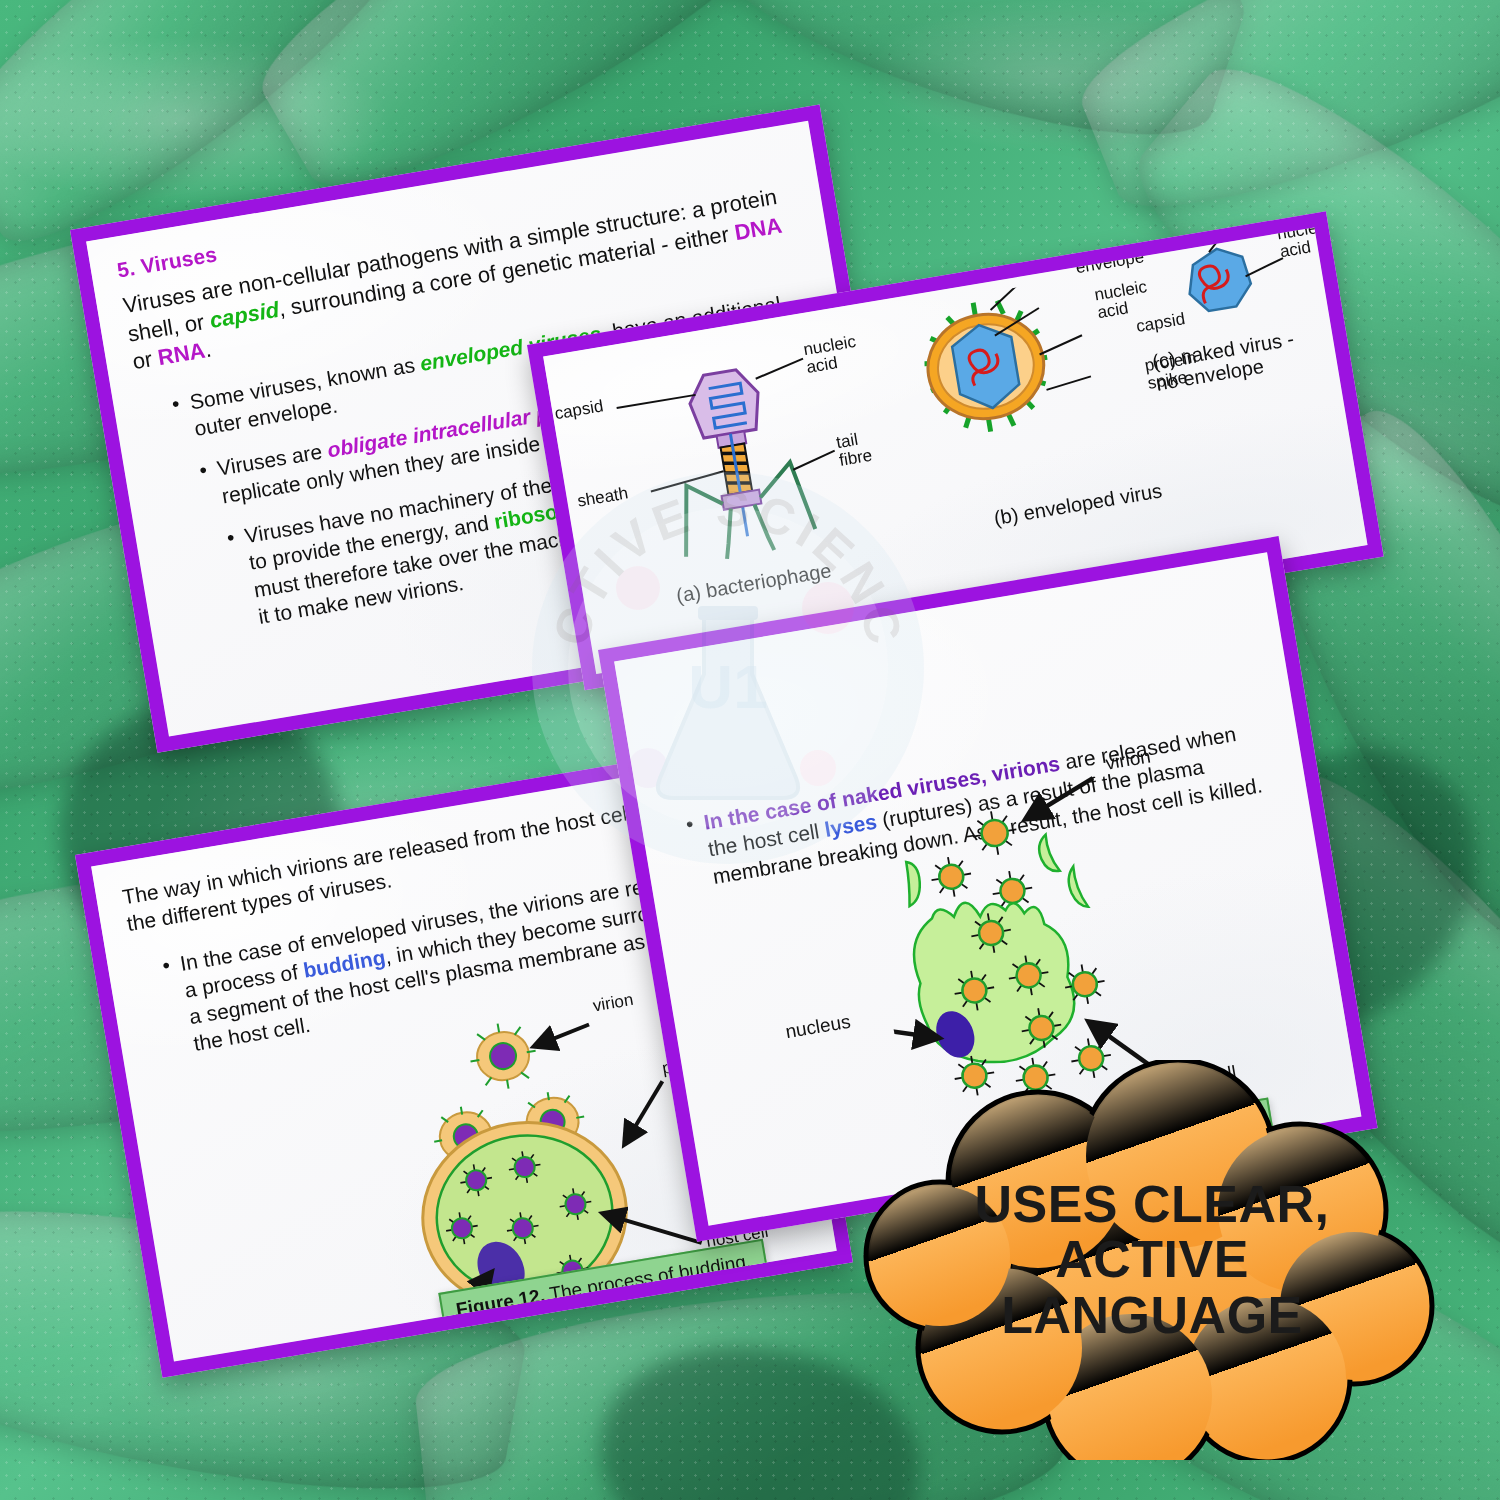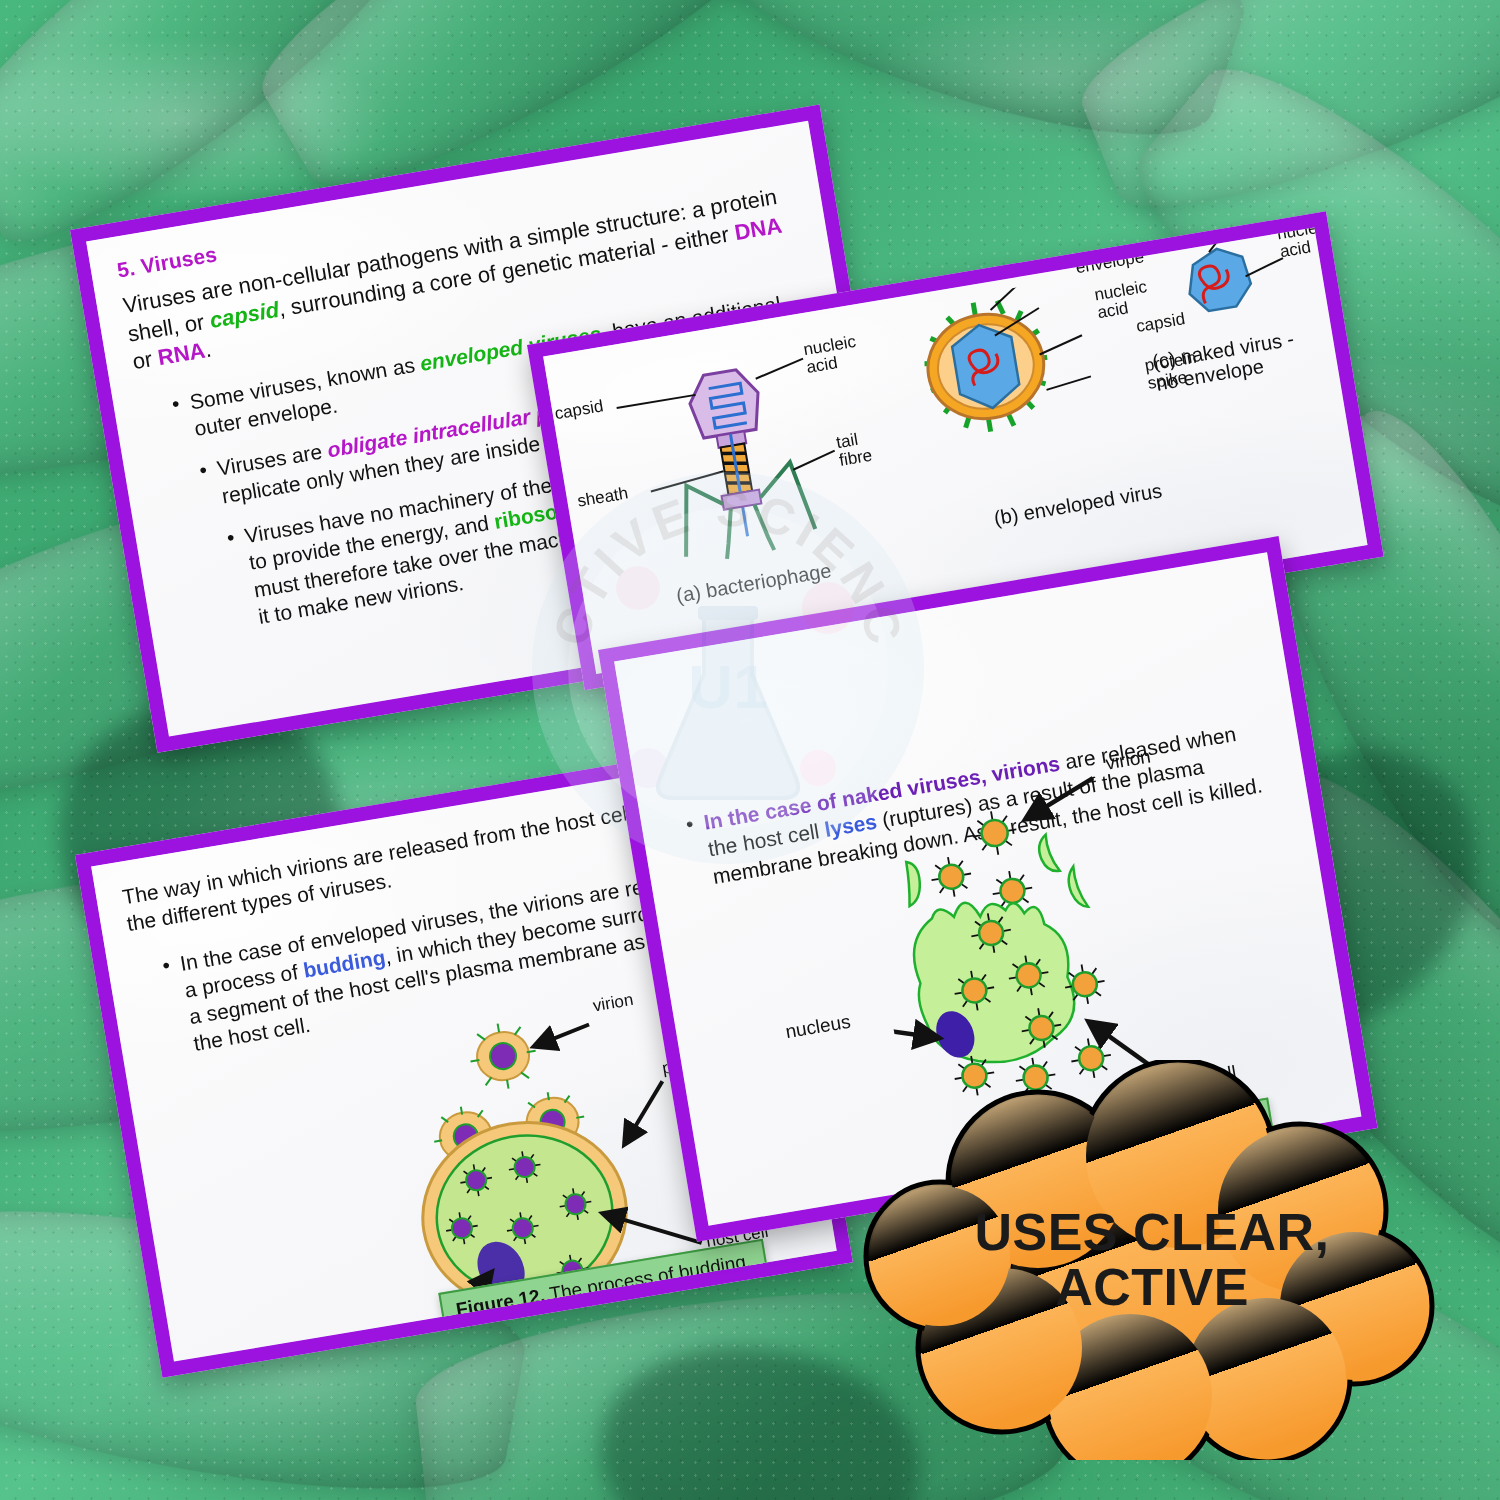--- a/index.html
+++ b/index.html
@@ -626,14 +626,15 @@
       <circle cx="492" cy="246" r="74"></circle>
       <circle cx="404" cy="318" r="80"></circle>
       <circle cx="268" cy="336" r="82"></circle>
       <circle cx="140" cy="288" r="80"></circle>
       <circle cx="78" cy="196" r="70"></circle>
     </g>
   </svg>
   <div class="txt">
     <div>USES CLEAR,</div>
     <div>ACTIVE</div>
+    <div>LANGUAGE</div>
   </div>
 </div>
 
 </body></html>

